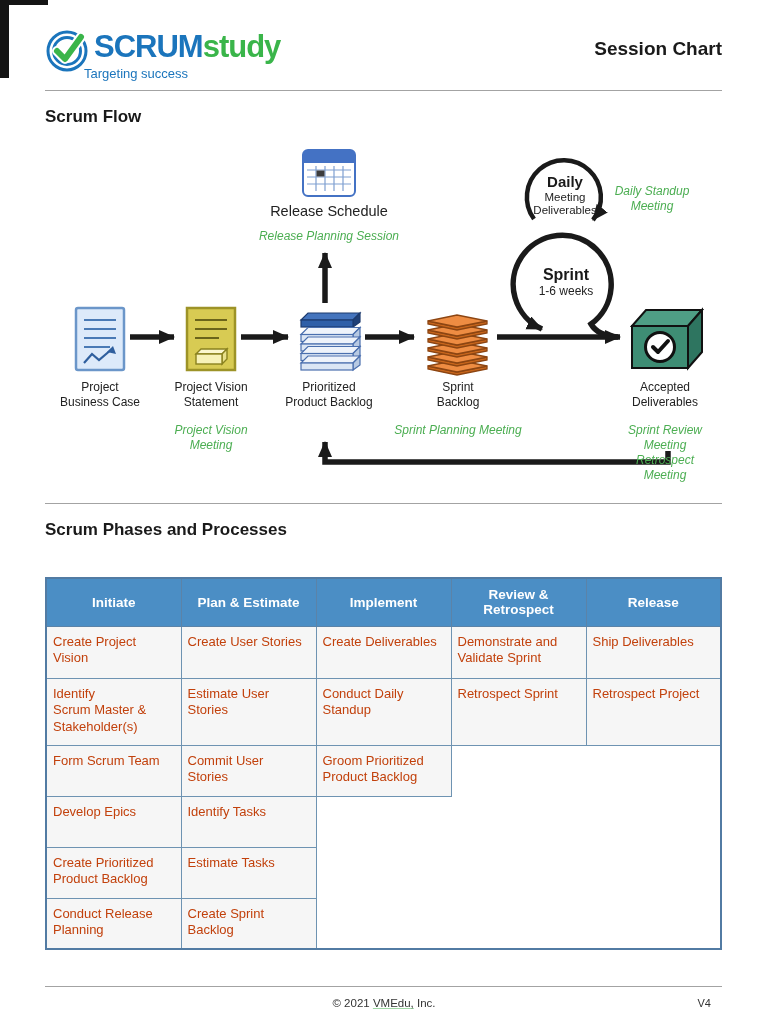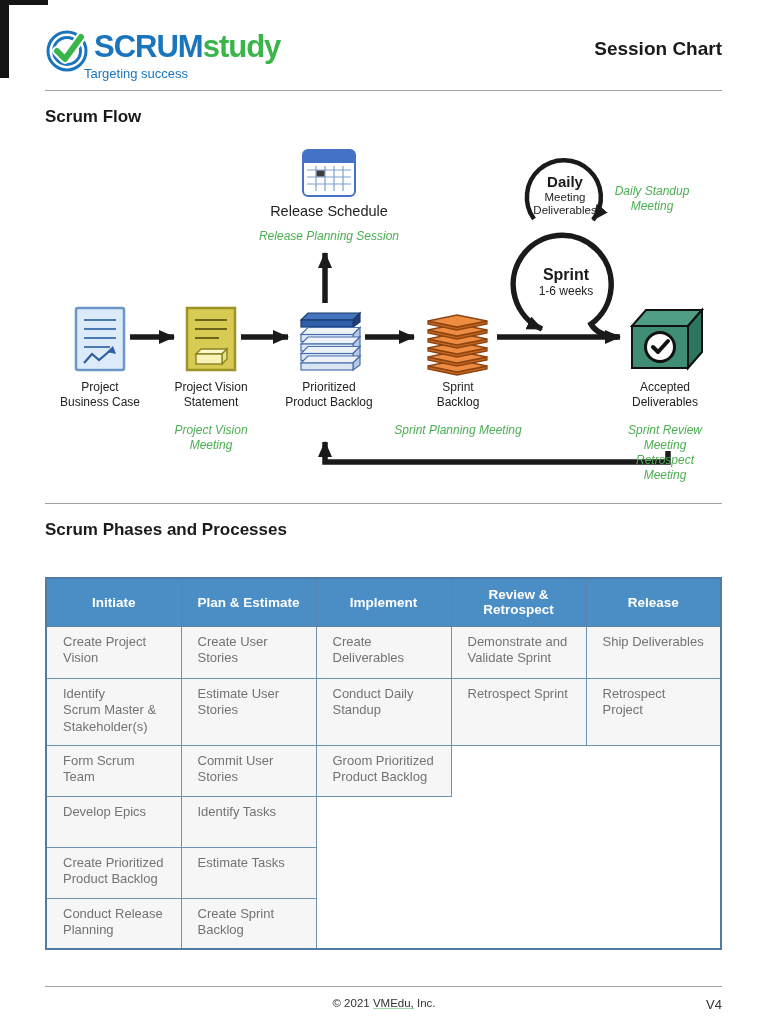--- a/index.html
+++ b/index.html
@@ -53,29 +53,29 @@
   .sprint-block{left:566px;top:125px;transform:translateX(-50%);position:absolute;text-align:center;line-height:1.2;}
   .sprint-title{font-size:16px;font-weight:bold;display:block;}
   .sprint-sub{font-size:12px;display:block;color:#222;}
 
   
   .phase-table{left:45px;top:577px;}
   table{border-collapse:collapse;width:677px;table-layout:fixed;font-size:13px;}
   th{background:var(--table-header-blue);color:#fff;font-weight:bold;text-align:center;
      border:1px solid #5b83a8;height:48px;white-space:pre-line;font-size:13.5px;padding:2px;}
   td{border:1px solid var(--table-border);background:var(--cell-bg);
-     padding:7px 16px;vertical-align:top;white-space:pre-line;line-height:1.3;color:#737373;}
+     padding:7px 6px;vertical-align:top;white-space:pre-line;line-height:1.3;color:#c2410c;}
   td.void{border:none;background:transparent;}
   table{border:2px solid var(--table-outer);}
   tr.r1{height:52px;} tr.r2{height:67px;} tr.r3,tr.r4,tr.r5,tr.r6{height:51px;}
 
   
   .footer{left:0;top:997px;width:768px;text-align:center;font-size:11.5px;color:#333;}
   .footer .link{text-decoration:underline;text-decoration-color:#9fd6a5;color:#333;}
-  .version{right:46px;top:997px;font-size:13px;color:#333;}
+  .version{right:57px;top:997px;font-size:11px;color:#333;}
 </style>
 </head>
 <body>
 
 <div class="abs corner-left"></div>
 <div class="abs corner-top"></div>
 
 <div class="abs logo-icon">
   <svg width="48" height="46" viewBox="0 0 48 46">
     <circle cx="22" cy="24" r="19" fill="none" stroke="#1b75bc" stroke-width="3"></circle>

